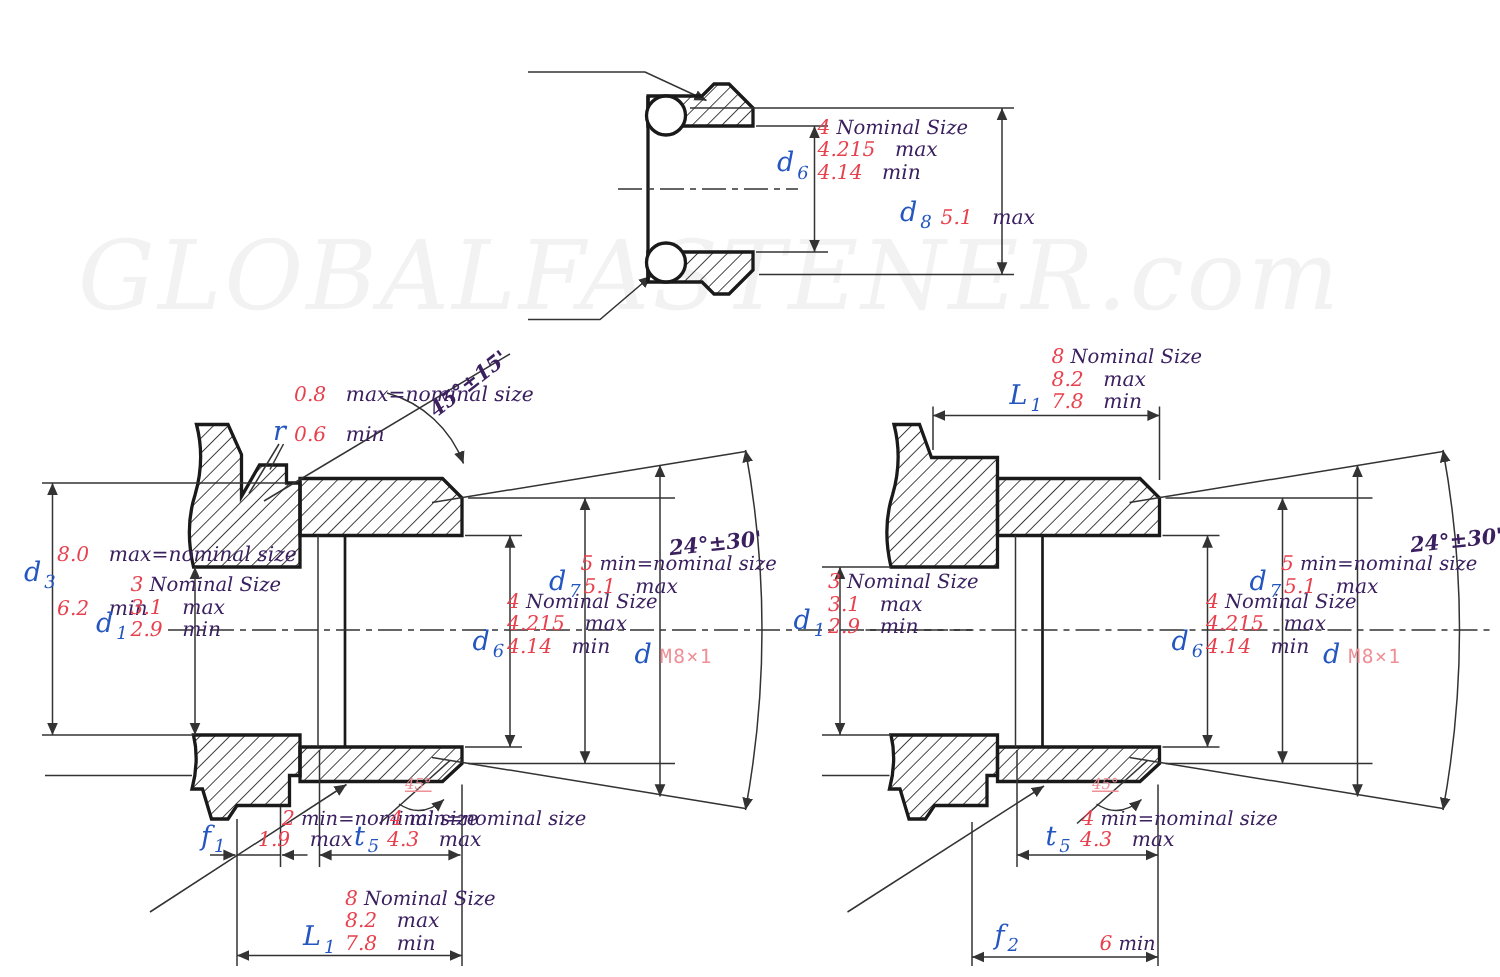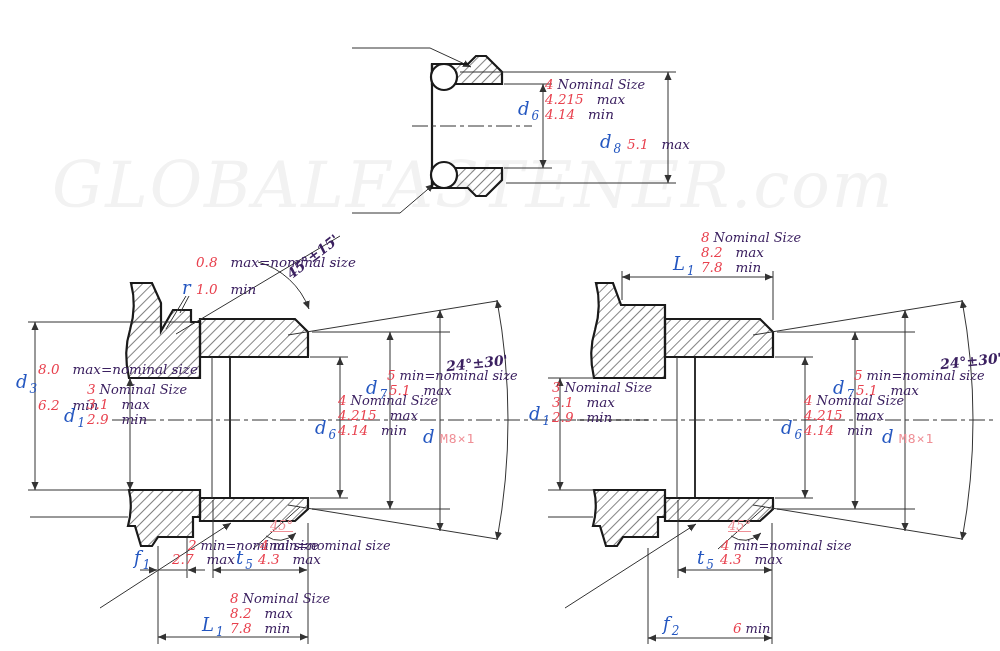--- a/index.html
+++ b/index.html
@@ -22,21 +22,21 @@
   .t{stroke:var(--thin);stroke-width:1;fill:none;}
   .cl{stroke:var(--thin);stroke-width:1;fill:none;stroke-dasharray:16 4 4 4;}
   
   .lbl{position:absolute;font-style:italic;white-space:nowrap;line-height:1;}
   .sy{font-size:18px;color:var(--blue);}
   .sub{font-size:12px;color:var(--blue);position:relative;top:5px;margin-left:2px;}
   .v{font-size:13.5px;color:var(--red);}
   .w{font-size:13.5px;color:var(--purple);margin-left:13px;}
   .w0{font-size:13px;color:var(--purple);margin-left:4px;}
   .ang{font-size:14px;color:var(--purple);font-weight:bold;}
-  .deg{font-size:13px;color:var(--pink);text-decoration:underline;}
+  .deg{font-size:10px;color:var(--pink);text-decoration:underline;}
   .thread{font-family:"DejaVu Sans Mono",monospace;font-style:normal;
           font-size:13px;color:var(--pink);letter-spacing:1px;}
   #wm{position:absolute;left:52px;top:148px;font-size:64px;font-style:italic;
       color:#f2f2f2;letter-spacing:2px;user-select:none;}
 </style>
 </head>
 <body>
 
 <div id="stage">
 
@@ -165,21 +165,21 @@
 
   <div class="lbl" style="left:518px;top:100px"><span class="sy">d</span><span class="sub">6</span></div>
   <div class="lbl" style="left:545px;top:76px"><span class="v">4</span><span class="w0">Nominal Size</span></div>
   <div class="lbl" style="left:545px;top:91px"><span class="v">4.215</span><span class="w">max</span></div>
   <div class="lbl" style="left:545px;top:106px"><span class="v">4.14</span><span class="w">min</span></div>
   <div class="lbl" style="left:600px;top:133px"><span class="sy">d</span><span class="sub">8</span></div>
   <div class="lbl" style="left:627px;top:136px"><span class="v">5.1</span><span class="w">max</span></div>
 
   <div class="lbl" style="left:182px;top:279px"><span class="sy">r</span></div>
   <div class="lbl" style="left:196px;top:254px"><span class="v">0.8</span><span class="w">max=nominal size</span></div>
-  <div class="lbl" style="left:196px;top:281px"><span class="v">1.0</span><span class="w">min</span></div>
+  <div class="lbl" style="left:196px;top:281px"><span class="v">0.6</span><span class="w">min</span></div>
   <div class="lbl ang" style="left:284px;top:270px;transform:rotate(-38deg);transform-origin:left top">45°±15'</div>
 
   <div class="lbl" style="left:16px;top:373px"><span class="sy">d</span><span class="sub">3</span></div>
   <div class="lbl" style="left:38px;top:361px"><span class="v">8.0</span><span class="w">max=nominal size</span></div>
   <div class="lbl" style="left:38px;top:397px"><span class="v">6.2</span><span class="w">min</span></div>
 
   <div class="lbl" style="left:87px;top:381px"><span class="v">3</span><span class="w0">Nominal Size</span></div>
   <div class="lbl" style="left:87px;top:396px"><span class="v">3.1</span><span class="w">max</span></div>
   <div class="lbl" style="left:64px;top:407px"><span class="sy">d</span><span class="sub">1</span></div>
   <div class="lbl" style="left:87px;top:411px"><span class="v">2.9</span><span class="w">min</span></div>
@@ -194,21 +194,21 @@
   <div class="lbl" style="left:338px;top:422px"><span class="v">4.14</span><span class="w">min</span></div>
 
   <div class="lbl" style="left:423px;top:428px"><span class="sy">d</span></div>
   <div class="lbl thread" style="left:440px;top:432px">M8×1</div>
   <div class="lbl ang" style="left:446px;top:356px;transform:rotate(-6deg)">24°±30'</div>
   <div class="lbl deg" style="left:270px;top:519px">45°</div>
 
   <div class="lbl" style="left:188px;top:537px"><span class="v">2</span><span class="w0">min=nominal size</span></div>
   <div class="lbl" style="left:260px;top:537px"><span class="v">4</span><span class="w0">min=nominal size</span></div>
   <div class="lbl" style="left:134px;top:549px"><span class="sy">f</span><span class="sub">1</span></div>
-  <div class="lbl" style="left:172px;top:551px"><span class="v">2.7</span><span class="w">max</span></div>
+  <div class="lbl" style="left:172px;top:551px"><span class="v">1.9</span><span class="w">max</span></div>
   <div class="lbl" style="left:236px;top:549px"><span class="sy">t</span><span class="sub">5</span></div>
   <div class="lbl" style="left:258px;top:551px"><span class="v">4.3</span><span class="w">max</span></div>
 
   <div class="lbl" style="left:230px;top:590px"><span class="v">8</span><span class="w0">Nominal Size</span></div>
   <div class="lbl" style="left:230px;top:605px"><span class="v">8.2</span><span class="w">max</span></div>
   <div class="lbl" style="left:202px;top:616px"><span class="sy">L</span><span class="sub">1</span></div>
   <div class="lbl" style="left:230px;top:620px"><span class="v">7.8</span><span class="w">min</span></div>
 
   <div class="lbl" style="left:701px;top:229px"><span class="v">8</span><span class="w0">Nominal Size</span></div>
   <div class="lbl" style="left:701px;top:244px"><span class="v">8.2</span><span class="w">max</span></div>

